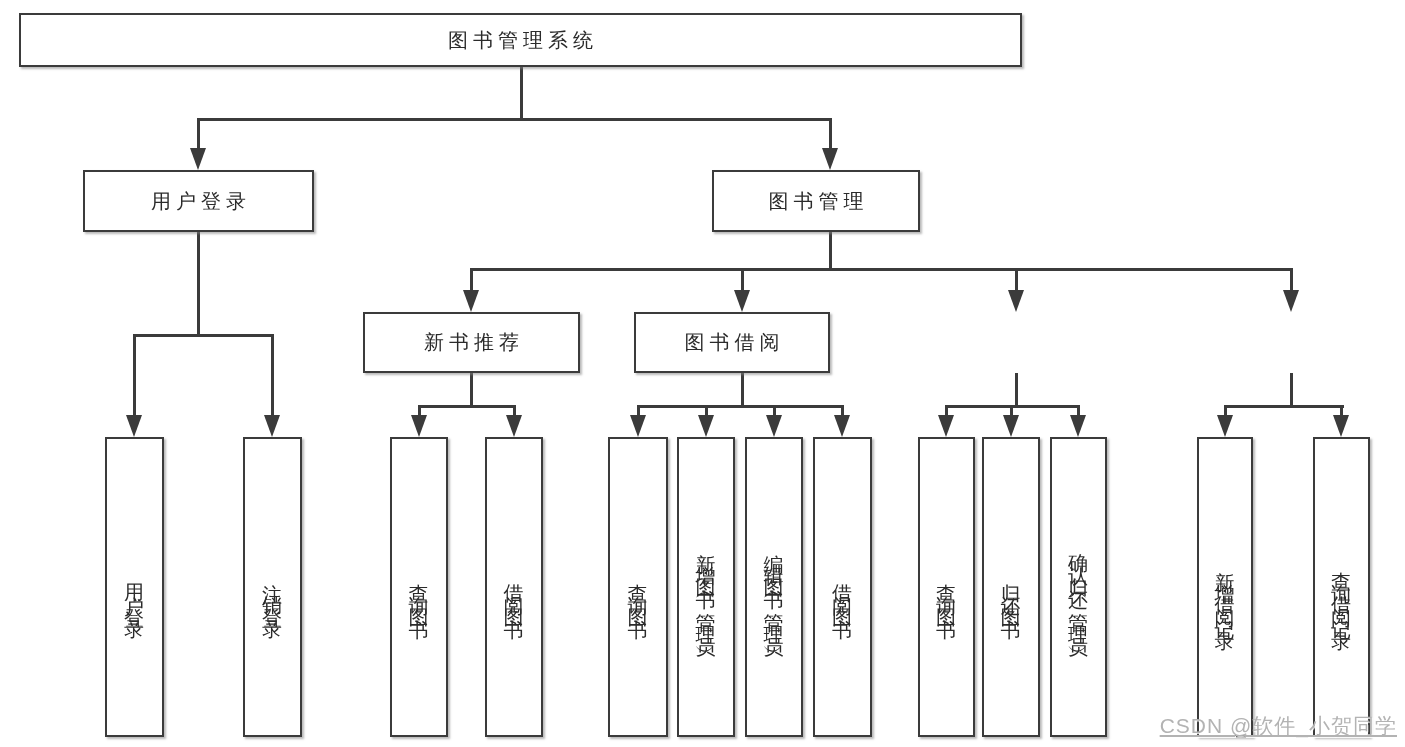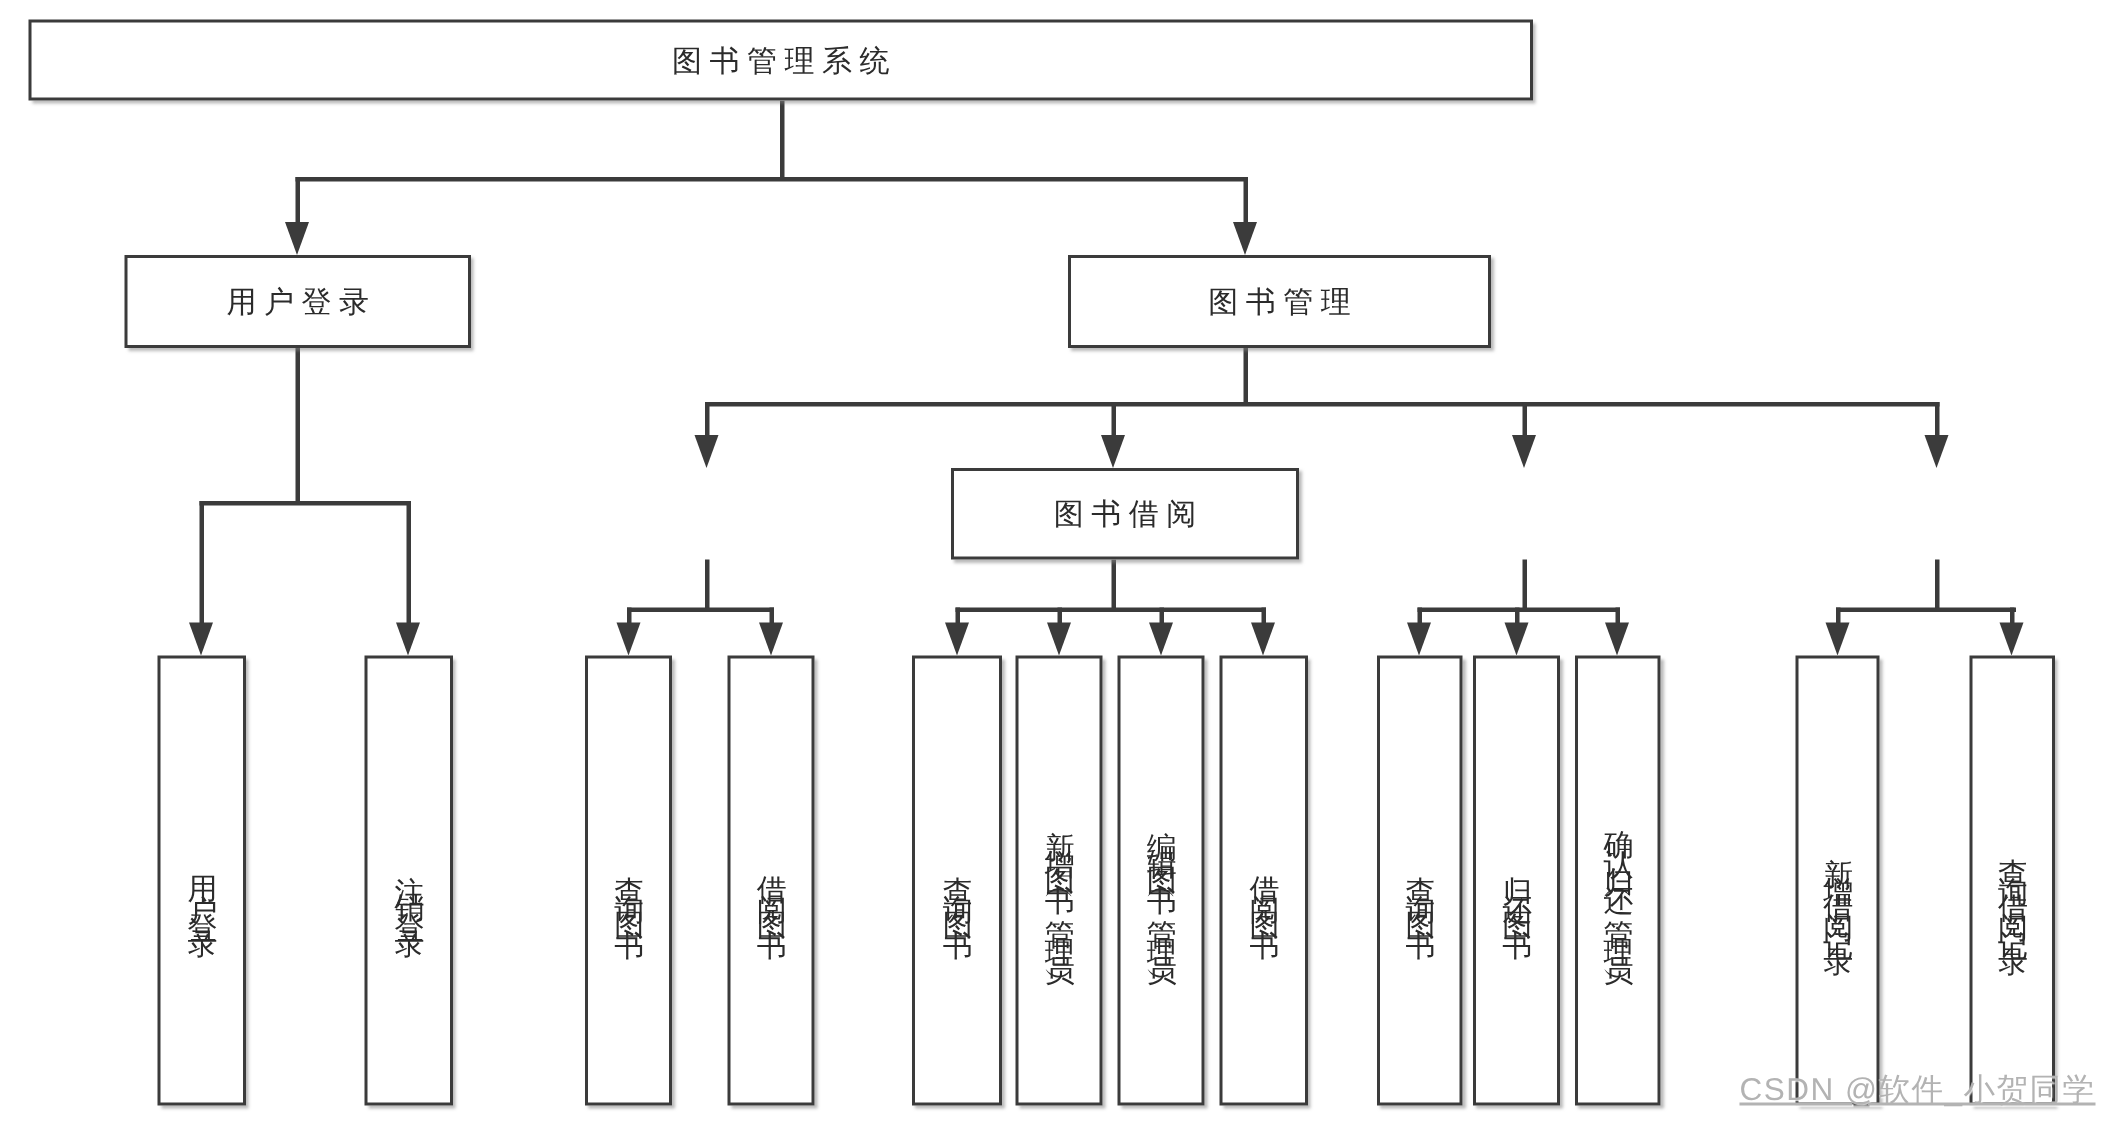--- a/index.html
+++ b/index.html
@@ -104,25 +104,28 @@
   <div class="vline" style="left:1339.5px;top:405px;height:12px;"></div>
   <div class="arrow" style="left:1333px;top:415px;"></div>
 
   <div class="box" style="left:19px;top:13px;width:1003px;height:54px;">
     <span class="hlabel">图书管理系统</span>
   </div>
 
   <div class="box" style="left:83px;top:170px;width:231px;height:62px;">
     <span class="hlabel">用户登录</span>
   </div>
-  <div class="box" style="left:712px;top:170px;width:282px;height:62px;">
+  <div class="box" style="left:712px;top:170px;width:208px;height:62px;">
     <span class="hlabel">图书管理</span>
   </div>
 
-  <div class="box" style="left:634px;top:312px;width:232px;height:61px;">
+  <div class="box" style="left:363px;top:312px;width:217px;height:61px;">
+    <span class="hlabel">新书推荐</span>
+  </div>
+  <div class="box" style="left:634px;top:312px;width:196px;height:61px;">
     <span class="hlabel">图书借阅</span>
   </div>
 
   <div class="box" style="left:105px;top:437px;width:59px;height:300px;">
     <span class="vlabel">用户登录</span>
   </div>
   <div class="box" style="left:243px;top:437px;width:59px;height:300px;">
     <span class="vlabel">注销登录</span>
   </div>
 

